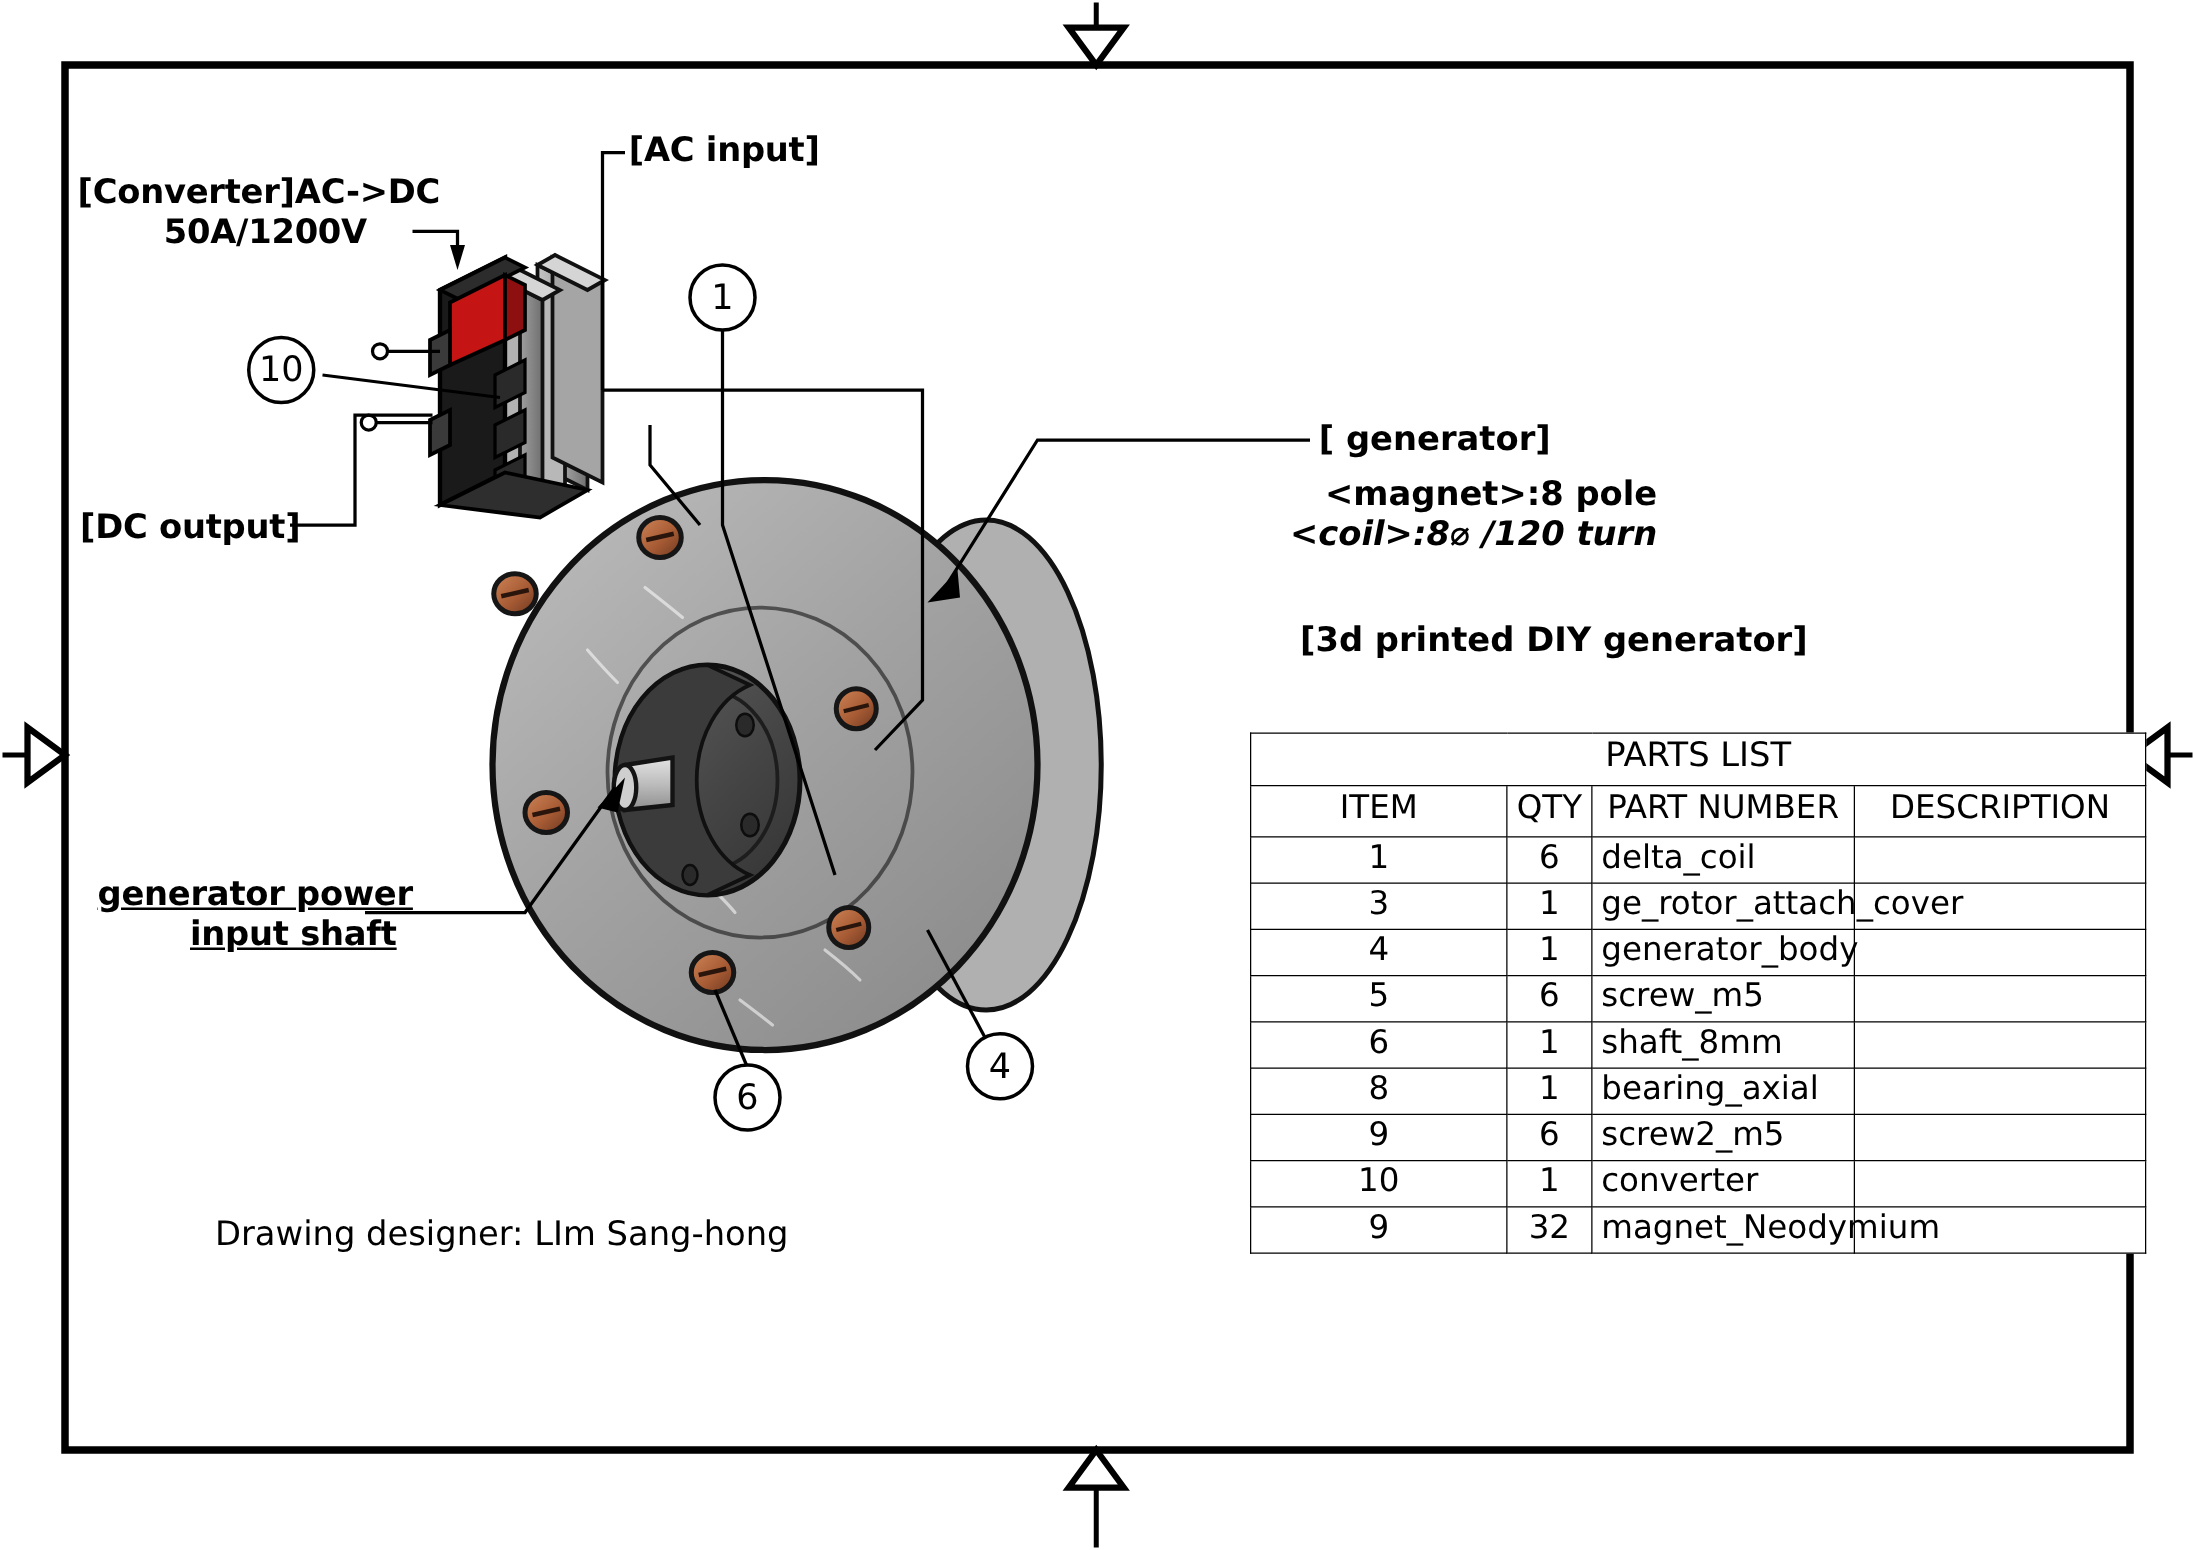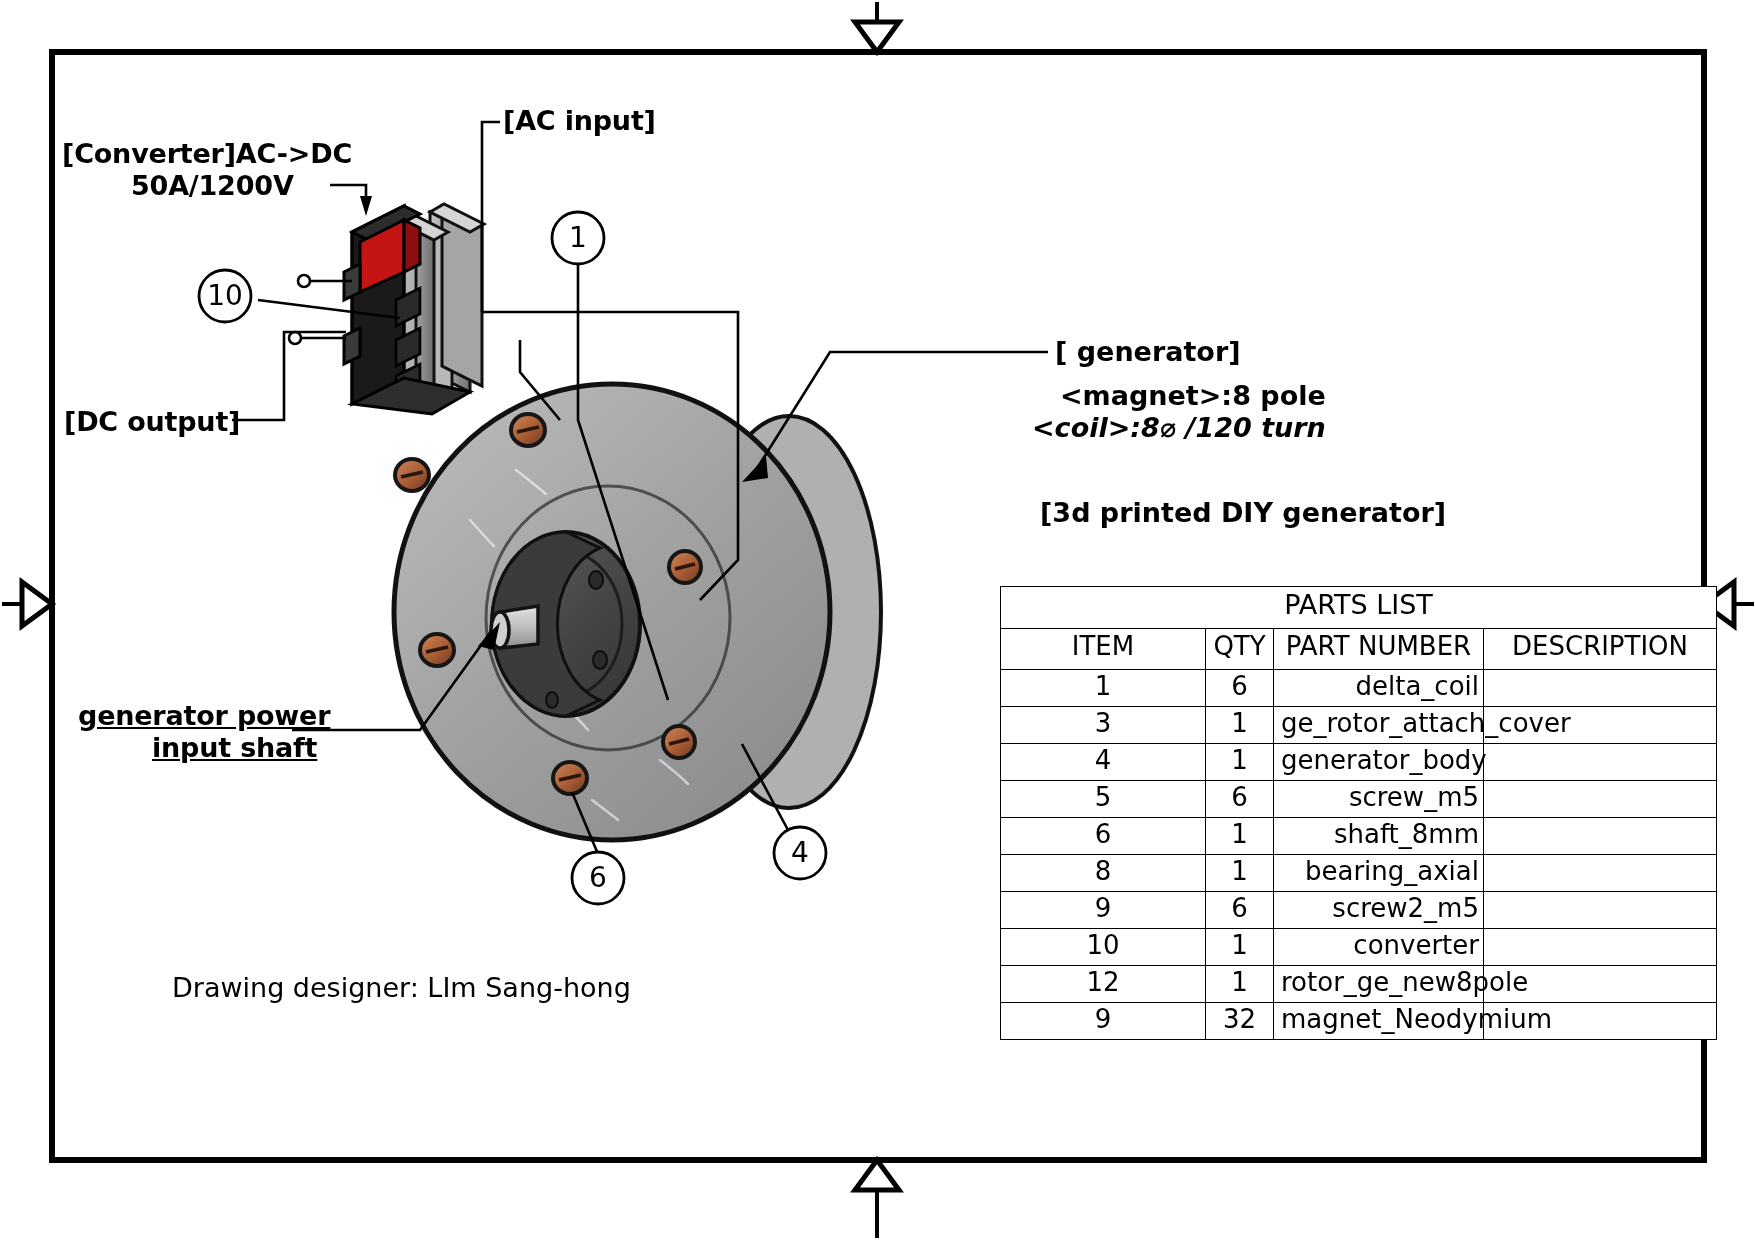--- a/index.html
+++ b/index.html
@@ -79,21 +79,21 @@
     padding-top: 2px;
   }
   #parts-list .h-item, #parts-list .h-qty,
   #parts-list .h-pn, #parts-list .h-desc {
     text-align: center;
     height: 37px;
     padding-top: 2px;
   }
   #parts-list td.c-item { text-align: center; }
   #parts-list td.c-qty  { text-align: center; }
-  #parts-list td.c-pn   { text-align: right; padding-left: 7px; }
+  #parts-list td.c-pn   { text-align: left; padding-left: 7px; }
   #parts-list td.c-desc { text-align: left; }
   .col-item { width: 205px; }
   .col-qty  { width: 68px; }
   .col-pn   { width: 210px; }
   .col-desc { width: 233px; }
 </style>
 </head>
 <body>
 
 <div id="sheet">
@@ -401,26 +401,20 @@
         <td class="c-pn">screw2_m5</td>
         <td class="c-desc"></td>
       </tr>
       <tr>
         <td class="c-item">10</td>
         <td class="c-qty">1</td>
         <td class="c-pn">converter</td>
         <td class="c-desc"></td>
       </tr>
       <tr>
-        <td class="c-item">12</td>
-        <td class="c-qty">1</td>
-        <td class="c-pn">rotor_ge_new8pole</td>
-        <td class="c-desc"></td>
-      </tr>
-      <tr>
         <td class="c-item">9</td>
         <td class="c-qty">32</td>
         <td class="c-pn">magnet_Neodymium</td>
         <td class="c-desc"></td>
       </tr>
     </tbody>
   </table>
 
 </div>
 

